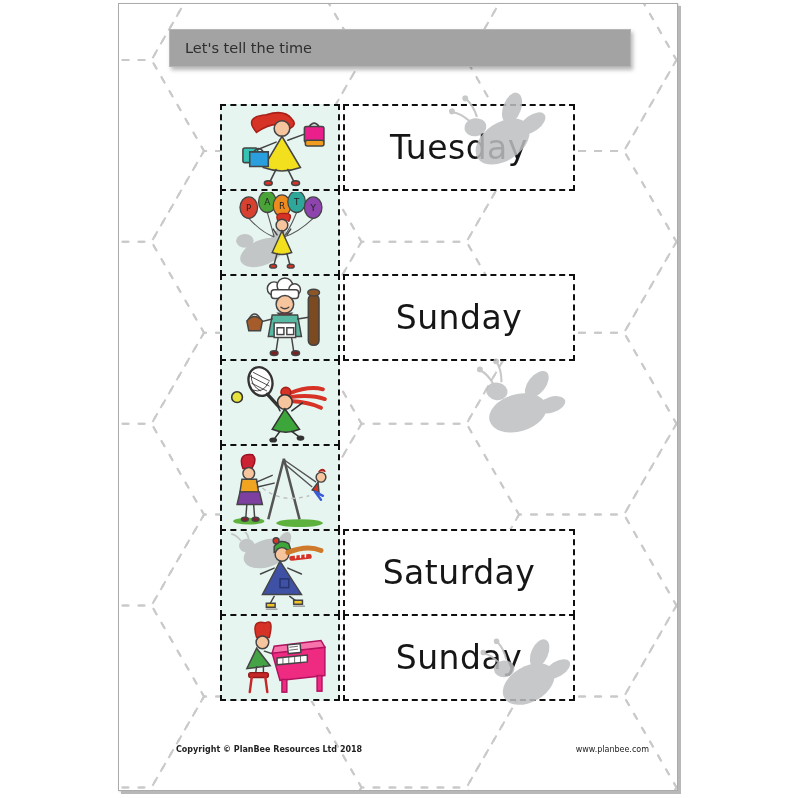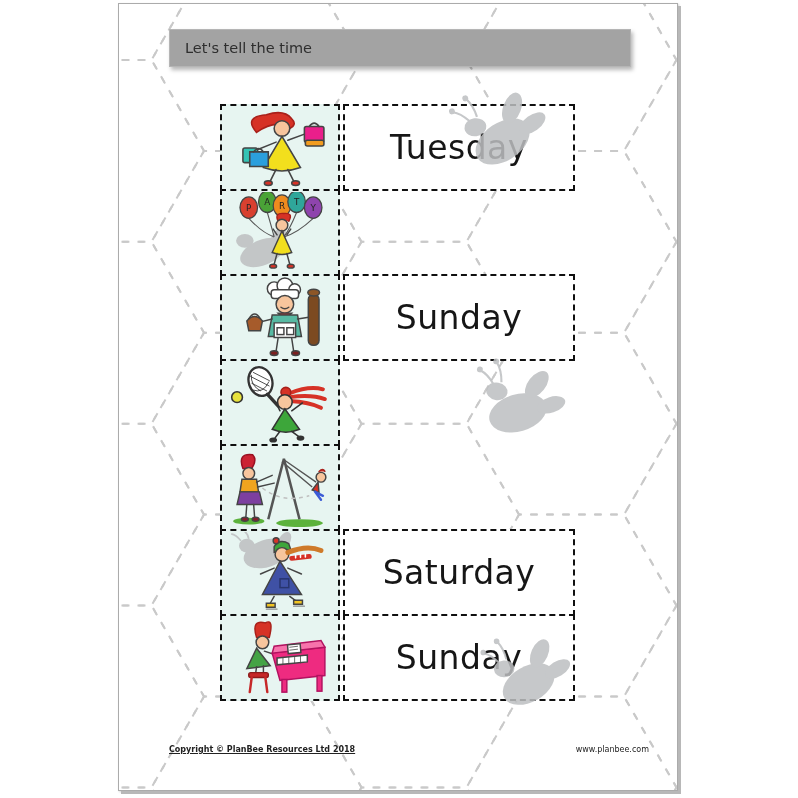--- a/index.html
+++ b/index.html
@@ -28,21 +28,21 @@
     background:#e7f5f1;display:flex;align-items:center;justify-content:center;
   }
   .img-cell svg{display:block;width:114px;height:81px;}
   .text-cell{
     flex:1;margin-left:3px;box-sizing:border-box;border:2px dashed #101010;
     background:#fff;display:flex;align-items:center;justify-content:center;
     font-size:33px;color:#161616;letter-spacing:.5px;
   }
   .bee{position:absolute;z-index:3;opacity:.85;}
   .bee svg{display:block;width:100%;height:100%;}
-  .footer-left{position:absolute;left:50px;top:741px;font-size:8px;font-weight:bold;color:#222;z-index:2;text-decoration:underline;}
+  .footer-left{position:absolute;left:57px;top:741px;font-size:8px;font-weight:bold;color:#222;z-index:2;}
   .footer-right{position:absolute;right:28px;top:741px;font-size:8px;font-weight:normal;color:#222;z-index:2;}
   .defs{position:absolute;width:0;height:0;overflow:hidden;}
 </style>
 </head>
 <body>
 
 <svg class="defs" aria-hidden="true">
   <symbol id="bee" viewBox="0 0 100 92">
     <g fill="#bdbfc1">
       <ellipse cx="52" cy="58" rx="30" ry="19" transform="rotate(-26 52 58)"></ellipse>

